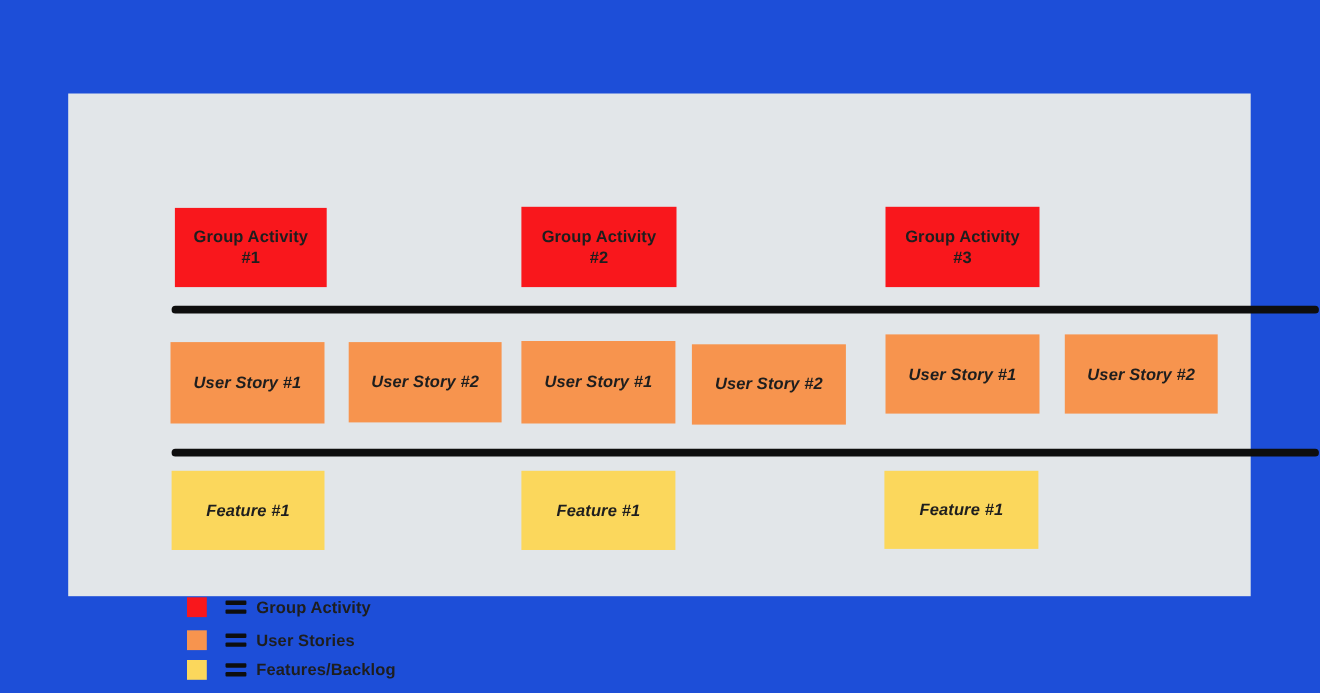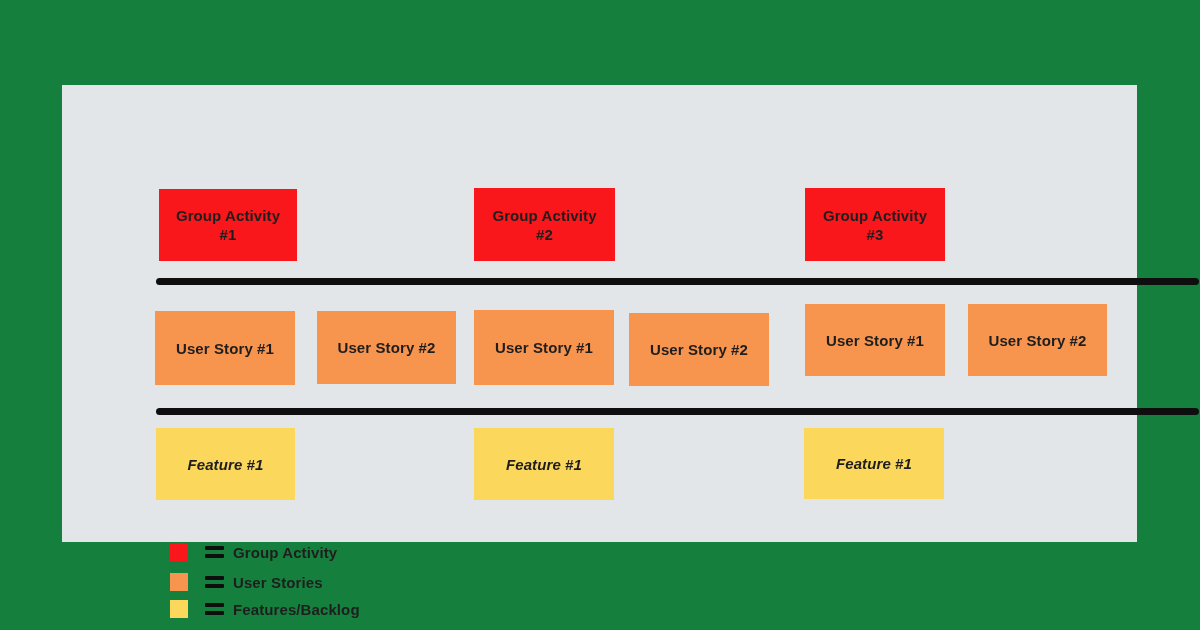--- a/index.html
+++ b/index.html
@@ -5,42 +5,42 @@
   html, body { margin: 0; padding: 0; }
   body {
     width: 1200px; height: 630px;
     background: #ffffff;
     font-family: "Liberation Sans", sans-serif;
     overflow: hidden;
   }
   #stage {
     position: relative;
     width: 1200px; height: 630px;
-    background: #15803d;
+    background: #1d4ed8;
   }
   .canvas {
     position: absolute;
     left: 62px; top: 85px;
     width: 1075px; height: 457px;
     background: var(--c-canvas, #E2E6E9);
   }
   .card {
     position: absolute;
     display: flex;
     align-items: center;
     justify-content: center;
     text-align: center;
     font-weight: 700;
     font-size: 15px;
     color: var(--c-text, #1E1E1E);
     line-height: 19px;
     letter-spacing: 0.1px;
   }
   .card.activity { background: var(--c-activity, #F9171C); }
-  .card.story    { background: var(--c-story, #F7944E); }
+  .card.story    { background: var(--c-story, #F7944E); font-style: italic; }
   .card.feature  { background: var(--c-feature, #FBD75C); font-style: italic; }
 
   
   .ga1 { left: 97px;  top: 104px; width: 138px; height: 72px; }
   .ga2 { left: 412px; top: 103px; width: 141px; height: 73px; }
   .ga3 { left: 743px; top: 103px; width: 140px; height: 73px; }
 
   .timeline {
     position: absolute;
     left: 94px;

